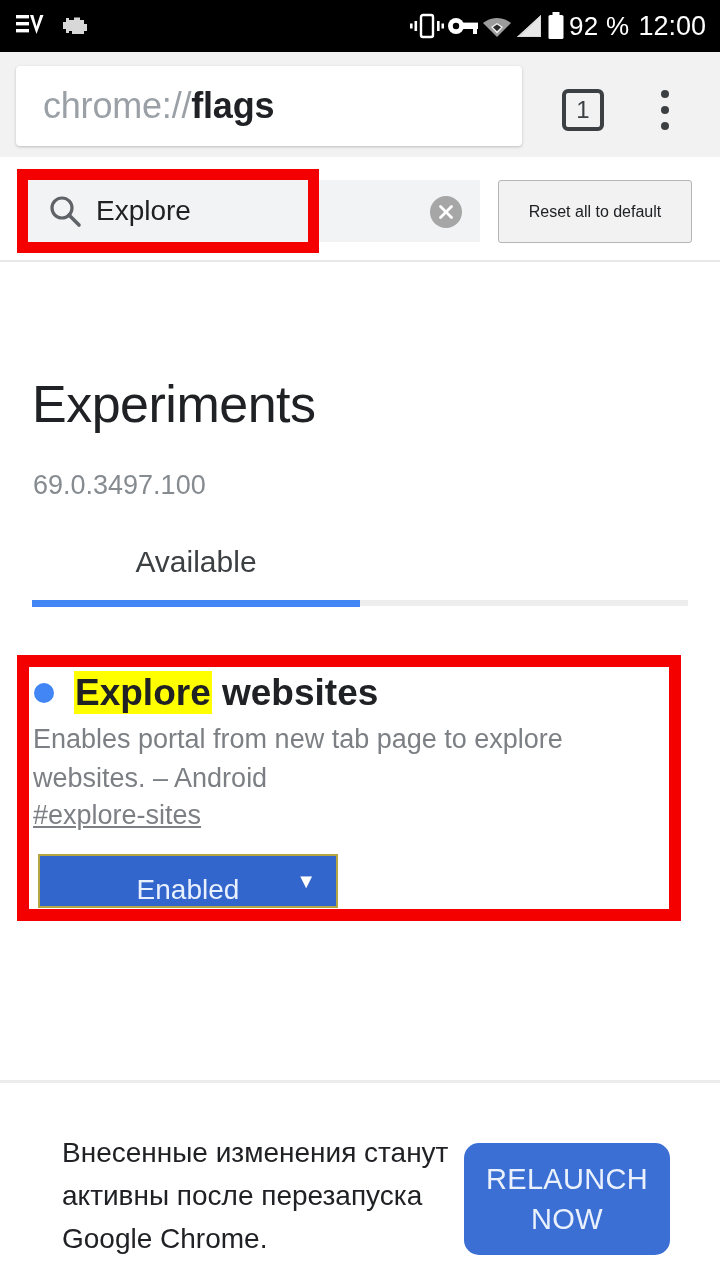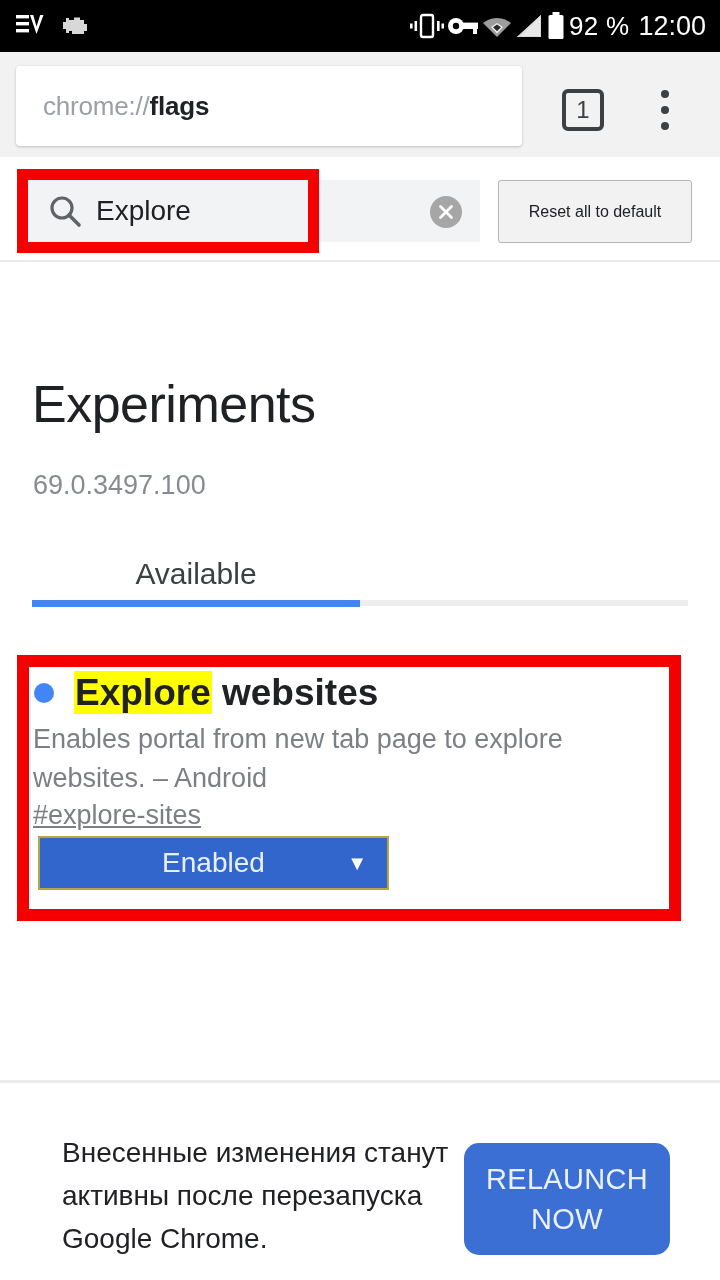--- a/index.html
+++ b/index.html
@@ -78,21 +78,21 @@
     width: 506px;
     height: 80px;
     background: #ffffff;
     border-radius: 4px;
     box-shadow: 0 1px 3px rgba(0,0,0,0.22);
     display: flex;
     align-items: center;
     padding-left: 27px;
   }
   .url-text {
-    font-size: 26px;
+    font-size: 36px;
     letter-spacing: -0.2px;
     white-space: nowrap;
   }
   .url-scheme { color: #9aa0a6; font-weight: 400; }
   .url-host { color: #202124; font-weight: 700; }
 
   .tab-counter {
     position: absolute;
     left: 562px;
     top: 37px;
@@ -235,21 +235,21 @@
   
   .tabs {
     position: absolute;
     left: 32px;
     top: 268px;
     width: 656px;
     height: 82px;
   }
   .tab {
     position: absolute;
-    top: 12px;
+    top: 0;
     height: 60px;
     display: flex;
     align-items: center;
     justify-content: center;
     font-size: 30px;
     color: #3c4043;
     text-align: center;
   }
   .tab-available { left: 0; width: 328px; }
   .tab-unavailable { left: 328px; width: 328px; }
@@ -315,27 +315,27 @@
     position: absolute;
     left: 5px;
     top: 140px;
     font-size: 27px;
     color: #7c7f83;
     text-decoration: underline;
   }
   .flag-select {
     position: absolute;
     left: 10px;
-    top: 176px;
-    width: 351px;
+    top: 194px;
+    width: 300px;
     height: 54px;
     background: #3366cc;
     border: 2px solid #b5a642;
     display: flex;
-    align-items: center;
+    align-items: flex-end;
     justify-content: center;
     position: absolute;
   }
   .flag-select .sel-label {
     font-size: 28px;
     color: #e8f0fe;
     font-weight: 400;
   }
   .flag-select .sel-arrow {
     position: absolute;

